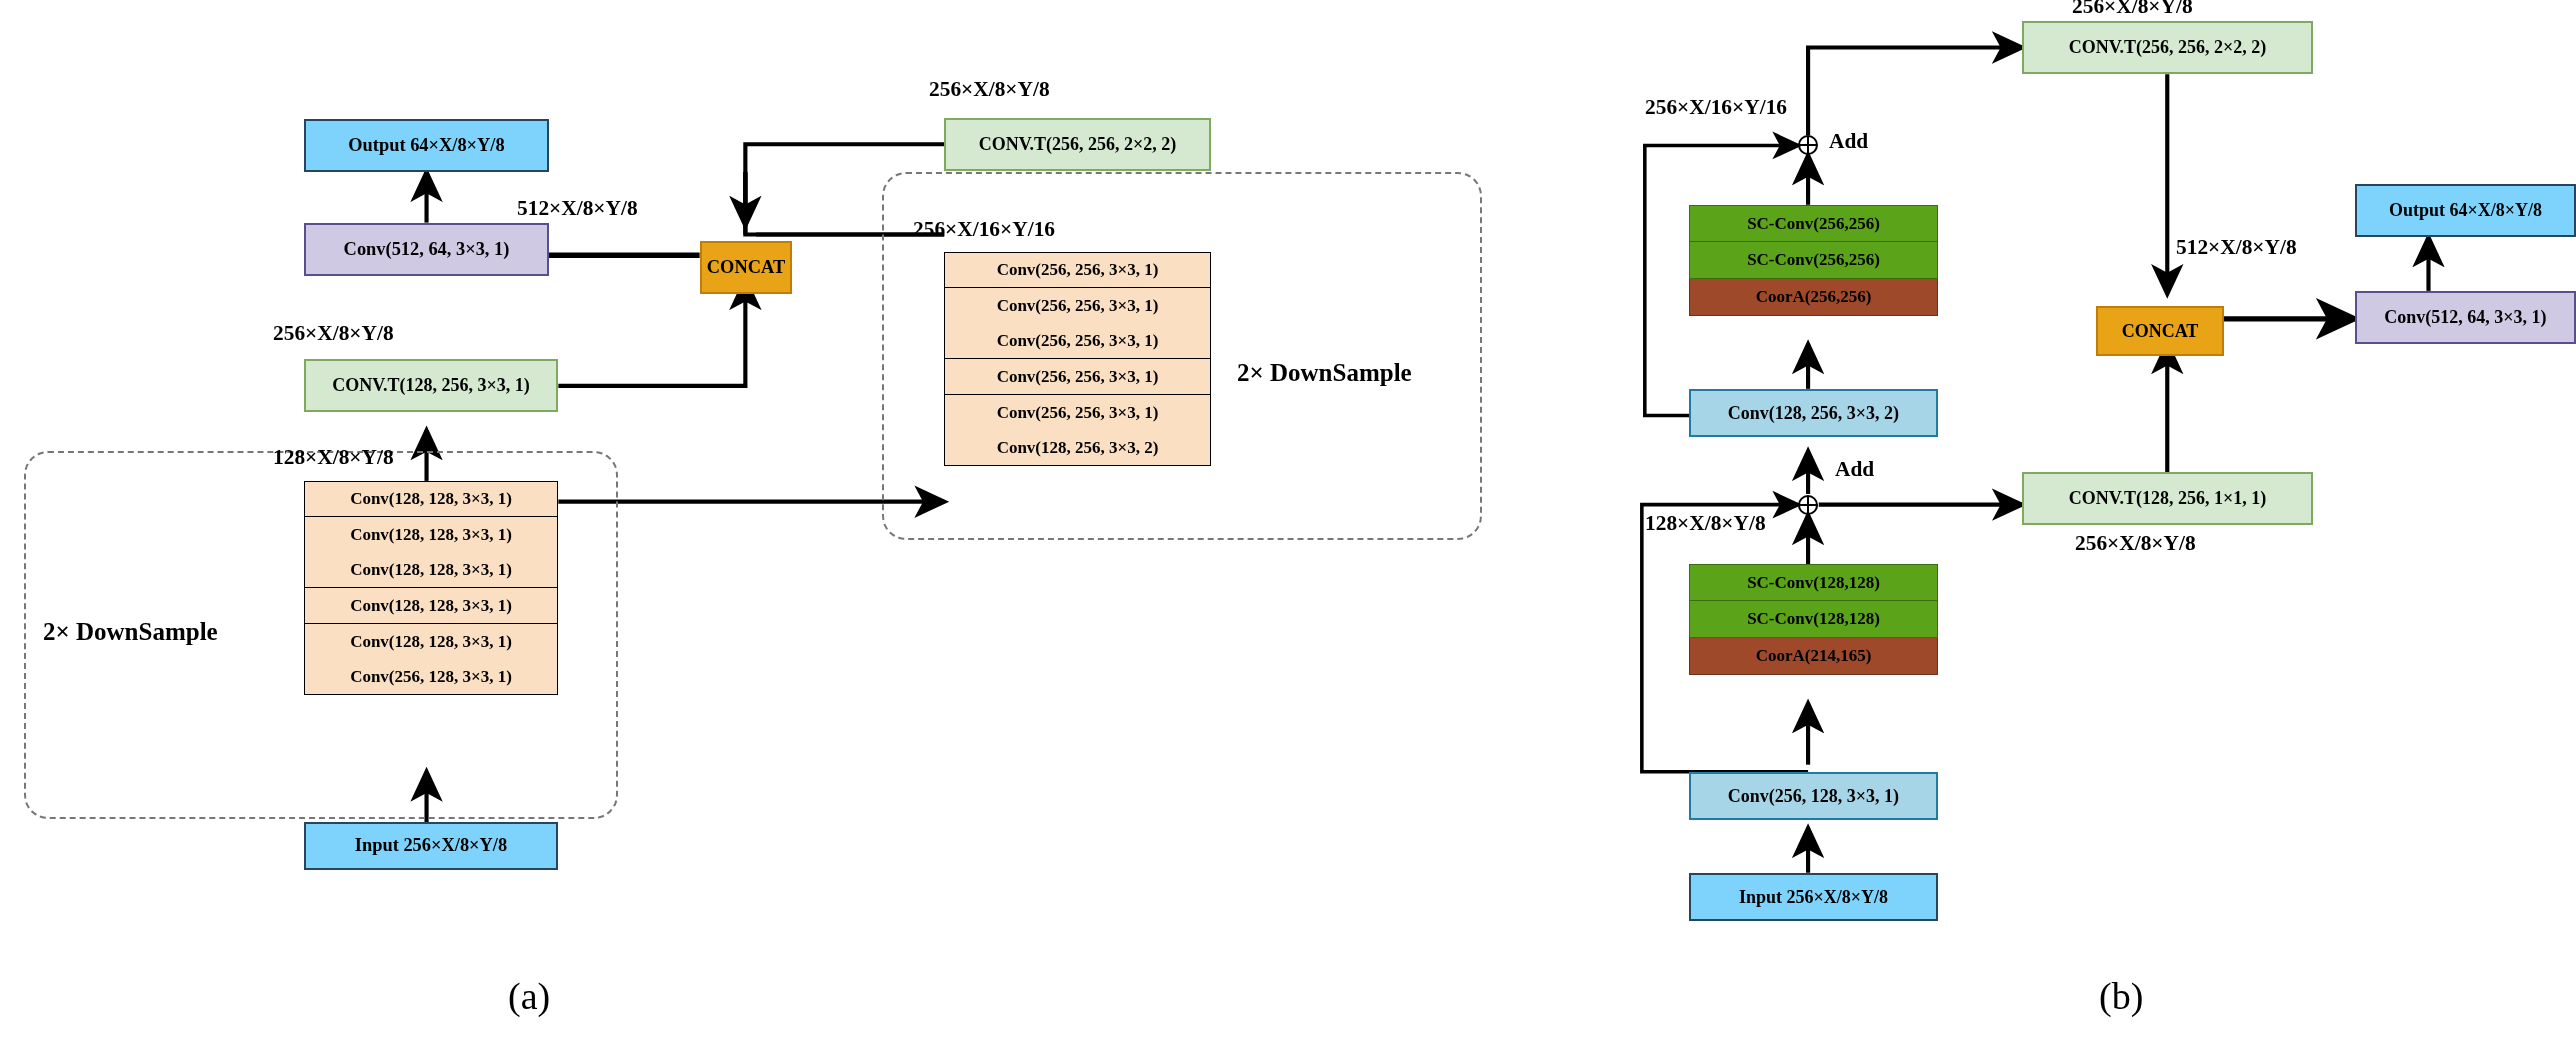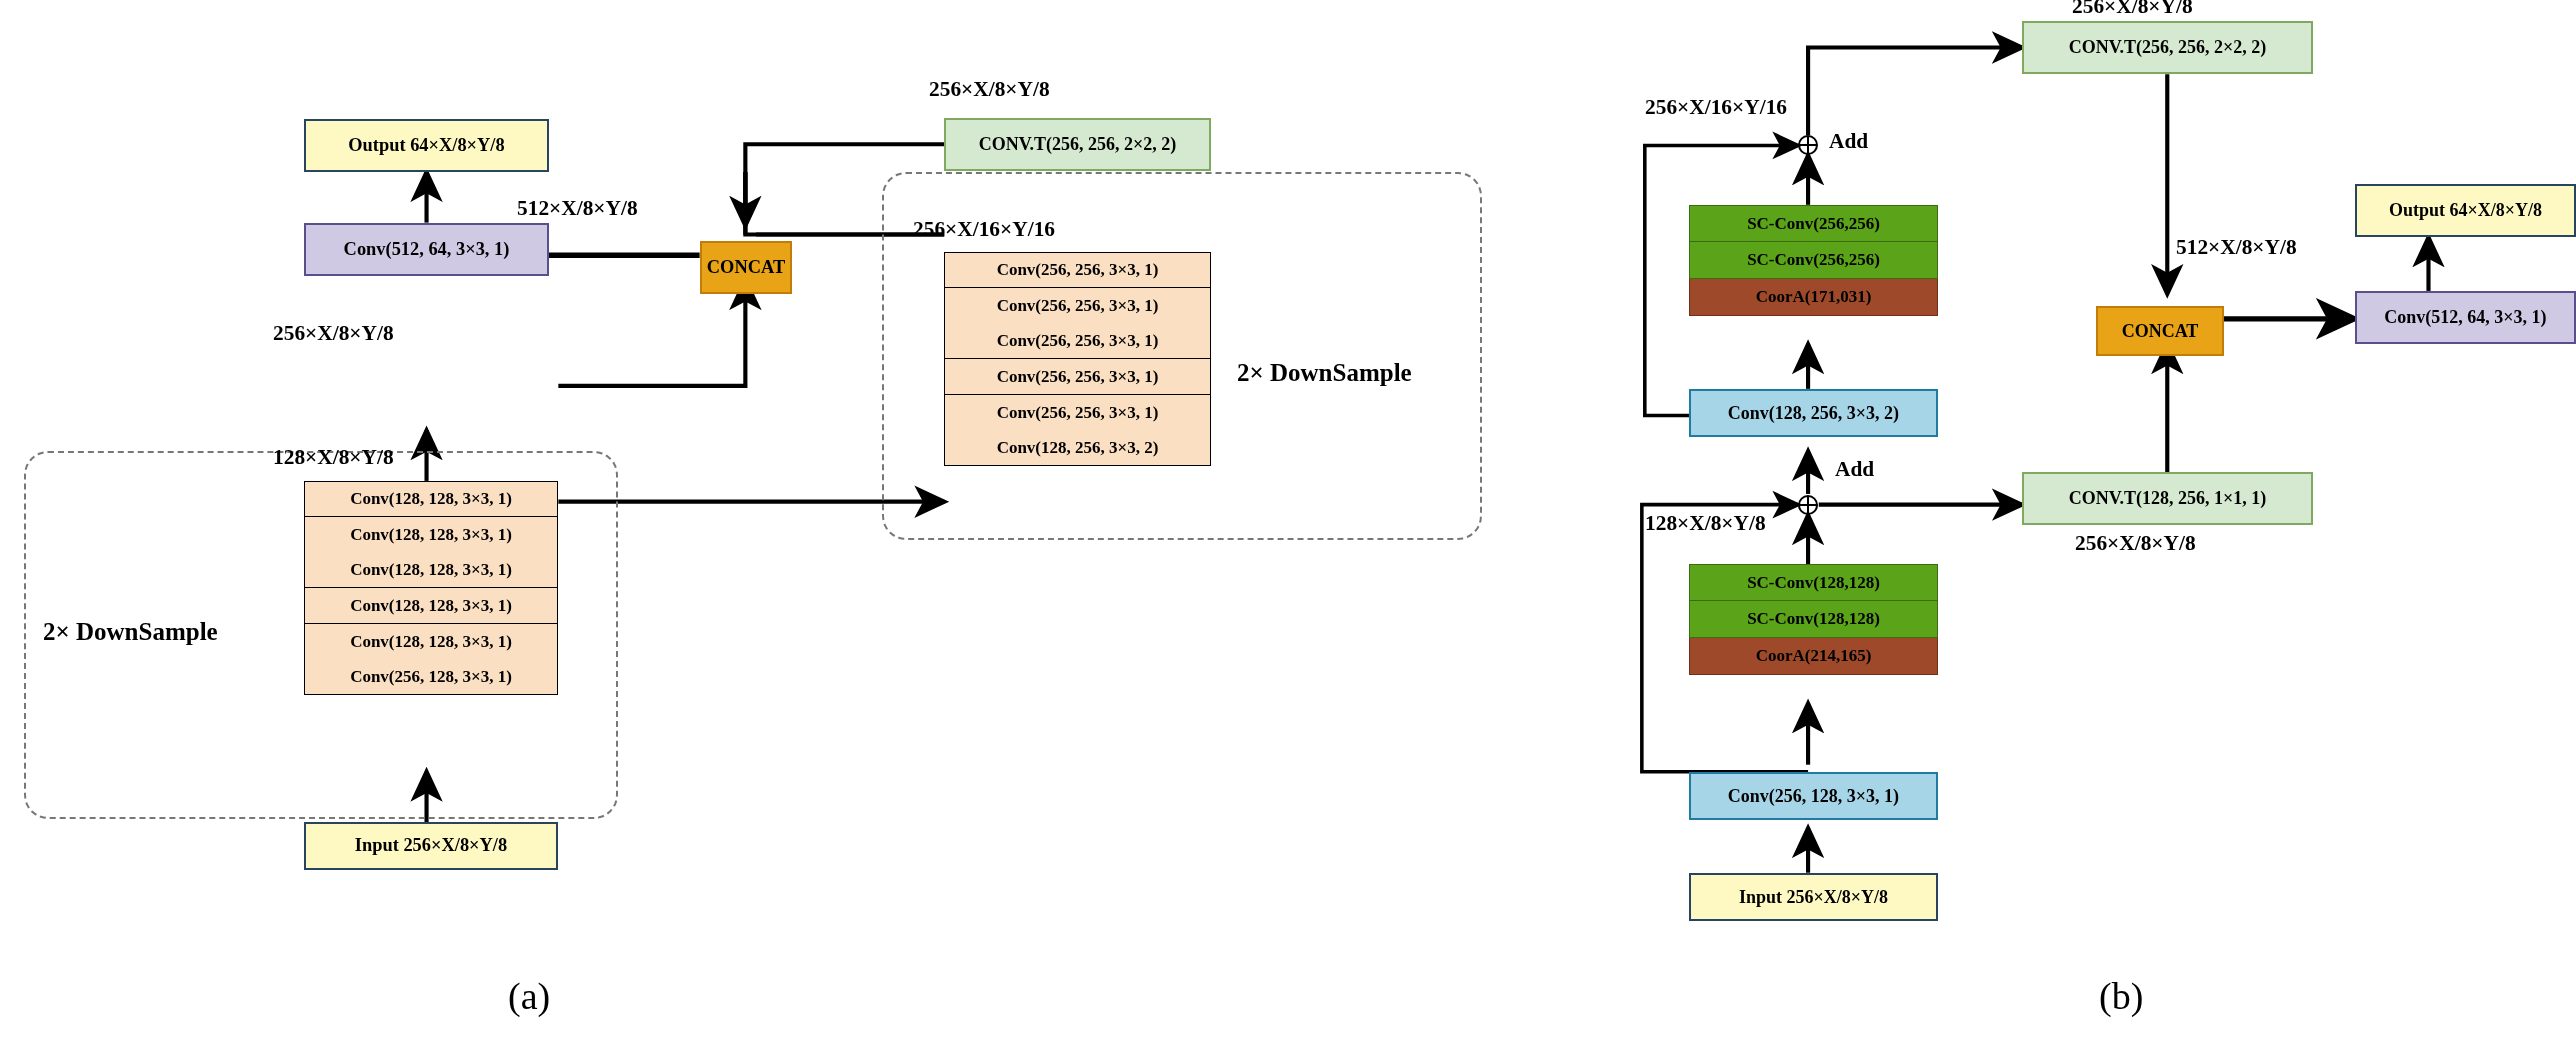--- a/index.html
+++ b/index.html
@@ -3,21 +3,21 @@
 <meta charset="utf-8">
 <title>Network Architecture Diagram</title>
 <style>
   html,body{margin:0;padding:0;background:#ffffff;}
   body{font-family:"Liberation Serif", serif;}
   #canvas{position:relative;width:2576px;height:1055px;background:#fff;overflow:hidden;}
   .box{position:absolute;box-sizing:border-box;display:flex;align-items:center;justify-content:center;text-align:center;font-weight:bold;color:#000;line-height:1.05;}
   .lbl{position:absolute;font-weight:bold;color:#000;white-space:nowrap;font-family:"Liberation Serif", serif;}
 
   
-  .io       {background:#fef9c3;border:2.4px solid #27455e;}
+  .io       {background:#7dd3fc;border:2.4px solid #27455e;}
   .convpur  {background:#cfc9e3;border:2.4px solid #5b4e8c;}
   .convt    {background:#d5e8d0;border:2.4px solid #7fa95f;}
   .concat   {background:#e8a317;border:2.4px solid #c07d0a;margin-top:12px;}
   .stack    {background:#fbdfc3;border:1.8px solid #000;}
   .stackrow {background:#fbdfc3;border:1.8px solid #000;border-top:none;}
   .scconv   {background:#5ba318;border:1.8px solid #3c6c10;}
   .scconv2  {background:#5ba318;border:1.8px solid #3c6c10;border-top:none;}
   .coora    {background:#9e4a2a;border:1.8px solid #6d3119;border-top:none;}
   .convblue {background:#a6d5e8;border:2.4px solid #1f7ba0;}
 
@@ -95,20 +95,21 @@
 
   <div class="lbl" style="left:43px;top:618px;font-size:25px;">2× DownSample</div>
   <div class="lbl" style="left:1211px;top:359px;font-size:25px;padding-left:26px;">2× DownSample</div>
 
   <div class="box io" style="left:304px;top:119px;width:245px;height:53px;font-size:18.4px;">Output 64×X/8×Y/8</div>
 
   <div class="box convpur" style="left:304px;top:223px;width:245px;height:53px;font-size:18.4px;">Conv(512, 64, 3×3, 1)</div>
 
   <div class="box concat" style="left:700px;top:229px;width:92px;height:53px;font-size:18.4px;">CONCAT</div>
 
+  <div class="box convt" style="left:304px;top:359px;width:254px;height:53px;font-size:18px;">CONV.T(128, 256, 3×3, 1)</div>
 
   <div class="box convt" style="left:944px;top:118px;width:267px;height:53px;font-size:18px;">CONV.T(256, 256, 2×2, 2)</div>
 
   <div style="position:absolute;left:304px;top:481px;">
     <div class="box stack" style="left:0;top:0px;  width:254px;height:36px;font-size:17px;position:absolute;">Conv(128, 128, 3×3, 1)</div>
     <div class="box stackrow" style="left:0;top:36px; width:254px;height:36px;font-size:17px;position:absolute;">Conv(128, 128, 3×3, 1)</div>
     <div class="box stackrow" style="left:0;top:71px;width:254px;height:36px;font-size:17px;position:absolute;">Conv(128, 128, 3×3, 1)</div>
     <div class="box stackrow" style="left:0;top:107px;width:254px;height:36px;font-size:17px;position:absolute;">Conv(128, 128, 3×3, 1)</div>
     <div class="box stackrow" style="left:0;top:143px;width:254px;height:36px;font-size:17px;position:absolute;">Conv(128, 128, 3×3, 1)</div>
     <div class="box stackrow" style="left:0;top:178px;width:254px;height:36px;font-size:17px;position:absolute;">Conv(256, 128, 3×3, 1)</div>
@@ -137,21 +138,21 @@
 
   <div class="box convpur" style="left:2355px;top:291px;width:221px;height:53px;font-size:18px;">Conv(512, 64, 3×3, 1)</div>
 
   <div class="box concat" style="left:2096px;top:294px;width:128px;height:50px;font-size:18px;">CONCAT</div>
 
   <div class="box convt" style="left:2022px;top:472px;width:291px;height:53px;font-size:18px;">CONV.T(128, 256, 1×1, 1)</div>
 
   <div style="position:absolute;left:1689px;top:205px;">
     <div class="box scconv" style="left:0;top:0px;  width:249px;height:37px;font-size:17px;position:absolute;">SC-Conv(256,256)</div>
     <div class="box scconv2" style="left:0;top:37px; width:249px;height:37px;font-size:17px;position:absolute;">SC-Conv(256,256)</div>
-    <div class="box coora" style="left:0;top:74px;width:249px;height:37px;font-size:17px;position:absolute;">CoorA(171,031)</div>
+    <div class="box coora" style="left:0;top:74px;width:249px;height:37px;font-size:17px;position:absolute;">CoorA(256,256)</div>
   </div>
 
   <div class="box convblue" style="left:1689px;top:389px;width:249px;height:48px;font-size:18px;">Conv(128, 256, 3×3, 2)</div>
 
   <div style="position:absolute;left:1689px;top:564px;">
     <div class="box scconv" style="left:0;top:0px;  width:249px;height:37px;font-size:17px;position:absolute;">SC-Conv(128,128)</div>
     <div class="box scconv2" style="left:0;top:37px; width:249px;height:37px;font-size:17px;position:absolute;">SC-Conv(128,128)</div>
     <div class="box coora" style="left:0;top:74px;width:249px;height:37px;font-size:17px;position:absolute;">CoorA(214,165)</div>
   </div>
 

